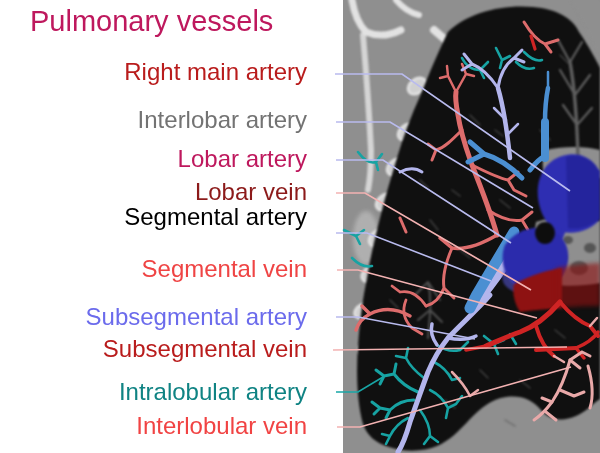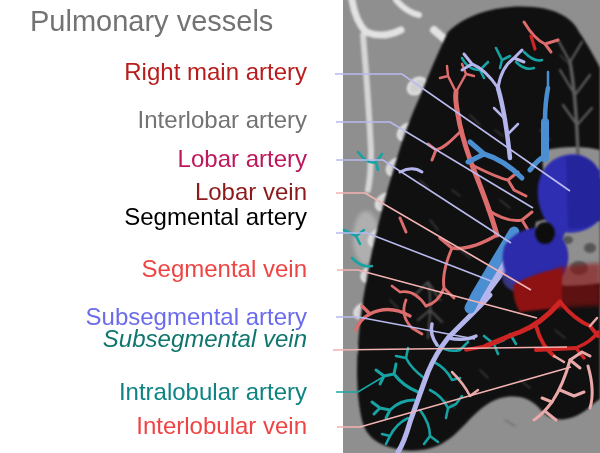--- a/index.html
+++ b/index.html
@@ -3,21 +3,21 @@
 <meta charset="utf-8">
 <style>
   html,body{margin:0;padding:0;}
   body{
     width:600px;height:453px;position:relative;overflow:hidden;
     background:#ffffff;
     font-family:"Liberation Sans", sans-serif;
   }
   .title{
     position:absolute;left:30px;top:5px;
-    font-size:29px;color:#737373;white-space:nowrap;letter-spacing:0px;
+    font-size:29px;color:#be185d;white-space:nowrap;letter-spacing:0px;
   }
   .vlabel{
     position:absolute;right:293px;white-space:nowrap;
     font-size:24px;line-height:24px;text-align:right;
   }
   svg{position:absolute;left:0;top:0;display:block;}
   .soft1{filter:blur(1px);}
   .soft08{filter:blur(0.8px);}
   .soft06{filter:blur(0.6px);}
   .soft2{filter:blur(2px);}
@@ -181,15 +181,15 @@
 
 <div class="title">Pulmonary vessels</div>
 
 <div class="vlabel" style="top: 60px; color: #b91c1c;">Right main artery</div>
 <div class="vlabel" style="top: 108px; color: #737373;">Interlobar artery</div>
 <div class="vlabel" style="top: 147px; color: #be185d;">Lobar artery</div>
 <div class="vlabel" style="top: 180px; color: rgb(140, 26, 26);">Lobar vein</div>
 <div class="vlabel" style="top: 205px; color: #000000;">Segmental artery</div>
 <div class="vlabel" style="top: 257px; color: #ef4444;">Segmental vein</div>
 <div class="vlabel" style="top: 305px; color: rgb(107, 107, 236); margin-left: 31px;">Subsegmental artery</div>
-<div class="vlabel" style="top: 327px; color: #0f766e; font-style: italic;">Subsegmental vein</div>
+<div class="vlabel" style="top: 337px; color: #b91c1c;">Subsegmental vein</div>
 <div class="vlabel" style="top: 380px; color: rgb(15, 131, 131);">Intralobular artery</div>
 <div class="vlabel" style="top: 414px; color: rgb(241, 67, 67);">Interlobular vein</div>
 
 </body></html>

